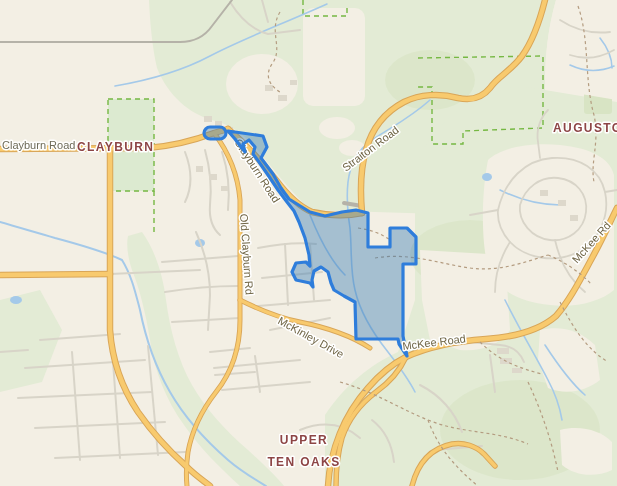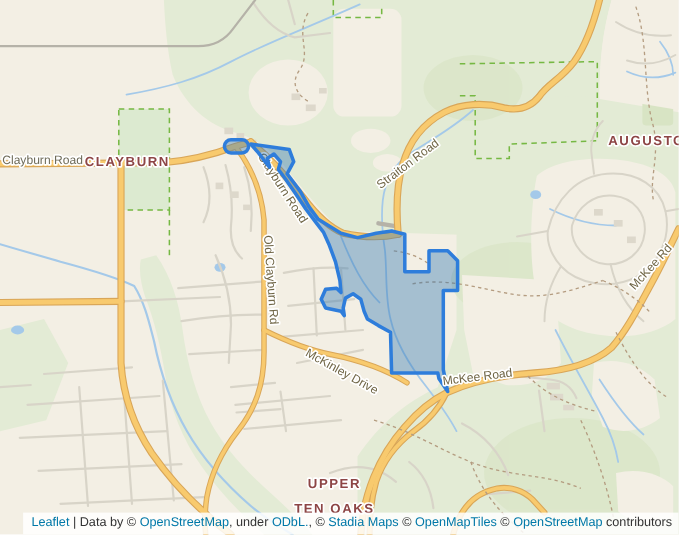--- a/index.html
+++ b/index.html
@@ -210,14 +210,13 @@
         <text class="road-label" x="577" y="264" transform="rotate(-48 577 264)">McKee Rd</text>
         <text class="road-label" x="240" y="214" transform="rotate(86 240 214)">Old Clayburn Rd</text>
         <text class="road-label" x="277" y="323" transform="rotate(29 277 323)">McKinley Drive</text>
         <text class="road-label" x="403" y="350" transform="rotate(-7 403 350)">McKee Road</text>
         <text class="place-label" x="304" y="444" text-anchor="middle">UPPER</text>
         <text class="place-label" x="304" y="466" text-anchor="middle">TEN OAKS</text>
       </g>
     </svg>
   </div>
 
-  <div class="attribution" id="attribution"><a href="#">Leaflet</a><span> | Data by © </span><a href="#">OpenStreetMap</a><span>, under </span><a href="#">ODbL.</a><span>, © </span><a href="#">Stadia Maps</a><span> © </span><a href="#">OpenMapTiles</a><span> © </span><a href="#">OpenStreetMap</a><span> contributors</span></div>
 </div>
 
 </body></html>

